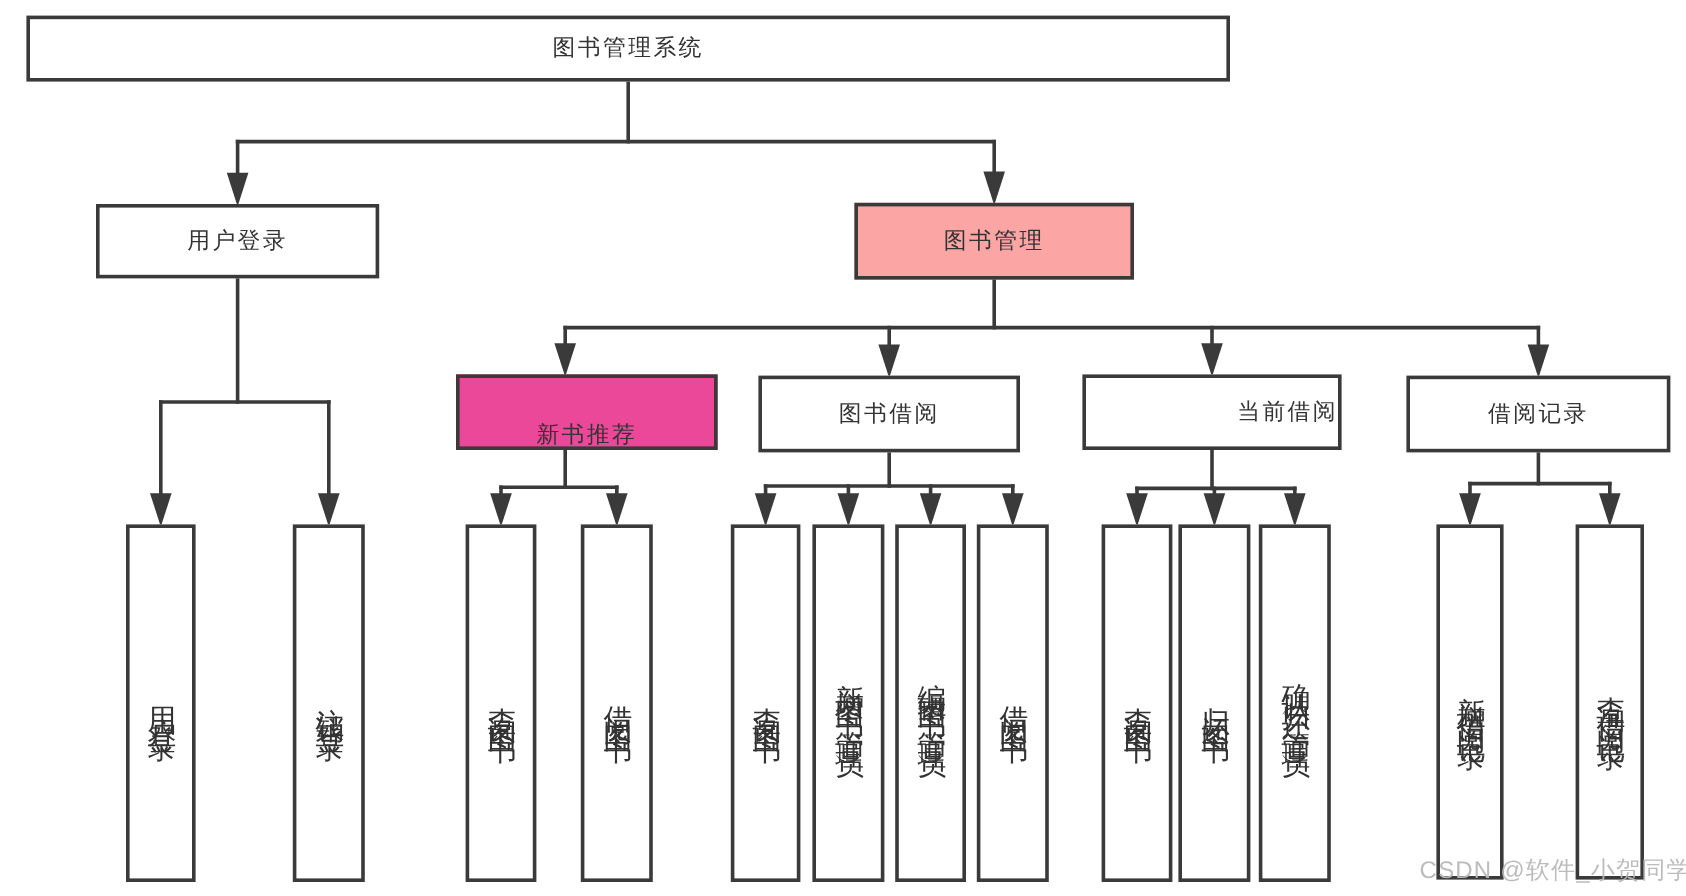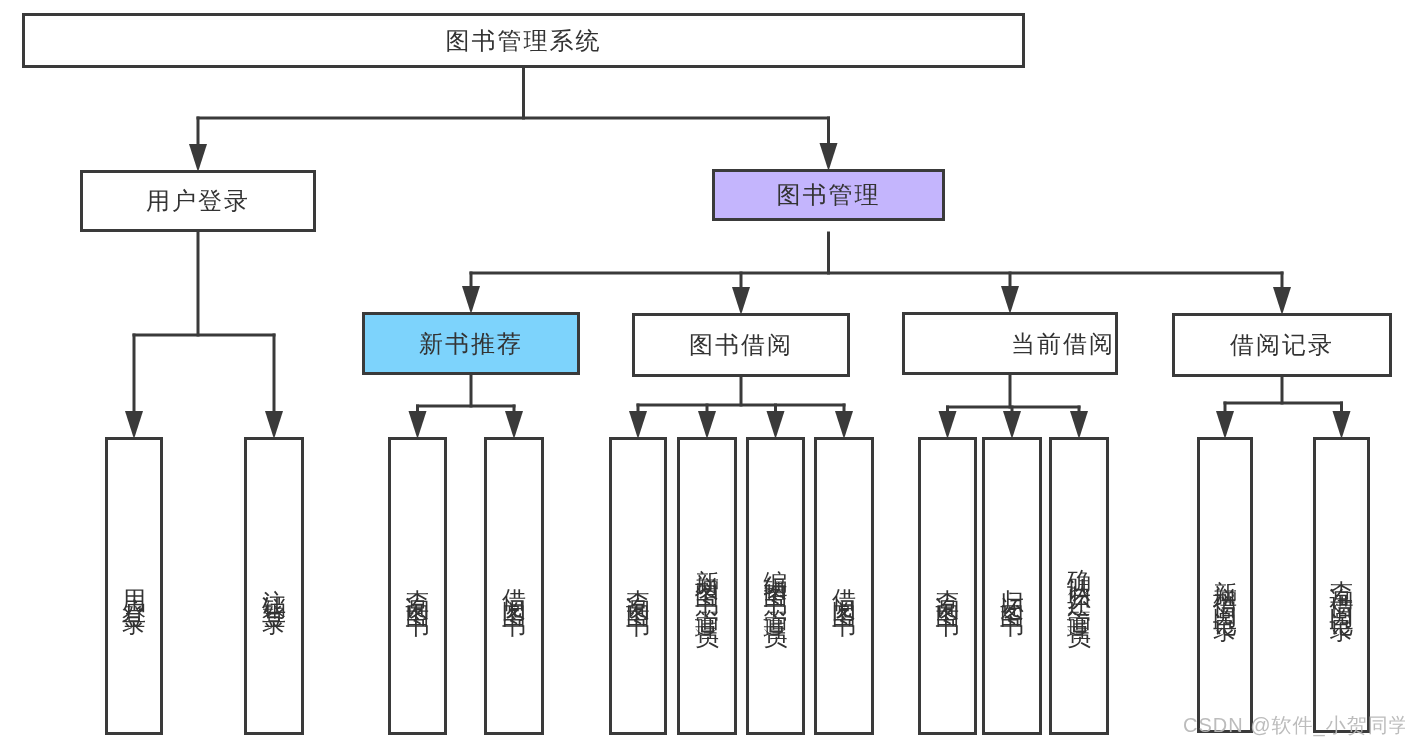--- a/index.html
+++ b/index.html
@@ -30,21 +30,21 @@
     align-items: center;
     justify-content: center;
     z-index: 2;
   }
   .node-label {
     color: #333333;
     line-height: 1;
     white-space: nowrap;
   }
   .node.horizontal .node-label {
-    font-size: 24px;
+    font-size: 19px;
     letter-spacing: 2px;
   }
   .node.vertical .node-label {
     writing-mode: vertical-rl;
     text-orientation: mixed;
     font-size: 24px;
     letter-spacing: 8px;
     white-space: normal;
   }
   #watermark {
@@ -117,24 +117,24 @@
       <line x1="1341.5" y1="403" x2="1341.5" y2="413" stroke="#3a3a3a" stroke-width="3" stroke-linecap="square"></line>
       <polygon points="1332.5,411 1350.5,411 1341.5,439" fill="#3a3a3a"></polygon>
     </svg>
   <div id="nodes">
       <div class="node horizontal level-1" style="left: 22px; top: 13px; width: 1003px; height: 55px; border-color: rgb(58, 58, 58); background: rgb(255, 255, 255);">
         <span class="node-label" style="color: rgb(51, 51, 51);">图书管理系统</span>
       </div>
       <div class="node horizontal level-2" style="left: 80px; top: 170px; width: 236px; height: 62px; border-color: rgb(58, 58, 58); background: rgb(255, 255, 255);">
         <span class="node-label" style="color: rgb(51, 51, 51);">用户登录</span>
       </div>
-      <div class="node horizontal level-2" style="left: 712px; top: 169px; width: 233px; height: 52px; border-color: rgb(58, 58, 58); background: #c4b5fd;">
+      <div class="node horizontal level-2" style="left: 712px; top: 169px; width: 233px; height: 64px; border-color: rgb(58, 58, 58); background: #fca5a5;">
         <span class="node-label" style="color: rgb(51, 51, 51);">图书管理</span>
       </div>
-      <div class="node horizontal level-3" style="left: 362px; top: 312px; width: 218px; height: 63px; border-color: rgb(58, 58, 58); background: #7dd3fc;">
+      <div class="node horizontal level-3" style="left: 380px; top: 312px; width: 218px; height: 63px; border-color: rgb(58, 58, 58); background: #ec4899; align-items: flex-end;">
         <span class="node-label" style="color: rgb(51, 51, 51);">新书推荐</span>
       </div>
       <div class="node horizontal level-3" style="left: 632px; top: 313px; width: 218px; height: 64px; border-color: rgb(58, 58, 58); background: rgb(255, 255, 255);">
         <span class="node-label" style="color: rgb(51, 51, 51);">图书借阅</span>
       </div>
       <div class="node horizontal level-3" style="left: 902px; top: 312px; width: 216px; height: 63px; border-color: rgb(58, 58, 58); background: rgb(255, 255, 255); justify-content: flex-end;">
         <span class="node-label" style="color: rgb(51, 51, 51);">当前借阅</span>
       </div>
       <div class="node horizontal level-3" style="left: 1172px; top: 313px; width: 220px; height: 64px; border-color: rgb(58, 58, 58); background: rgb(255, 255, 255);">
         <span class="node-label" style="color: rgb(51, 51, 51);">借阅记录</span>

